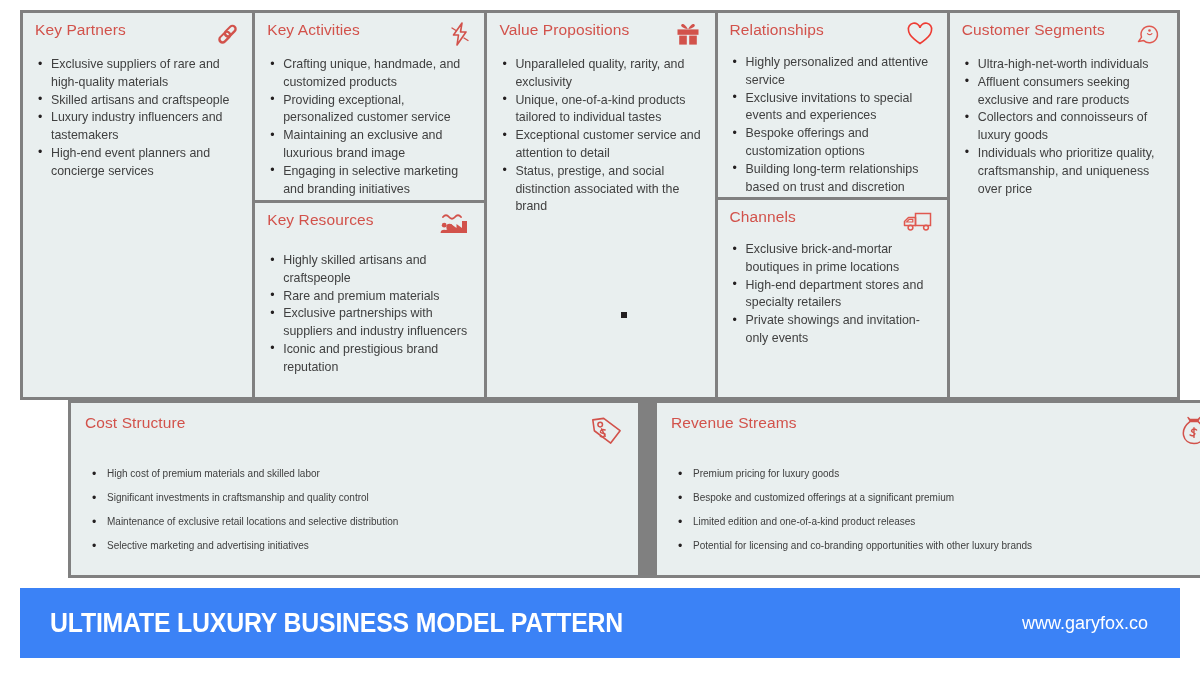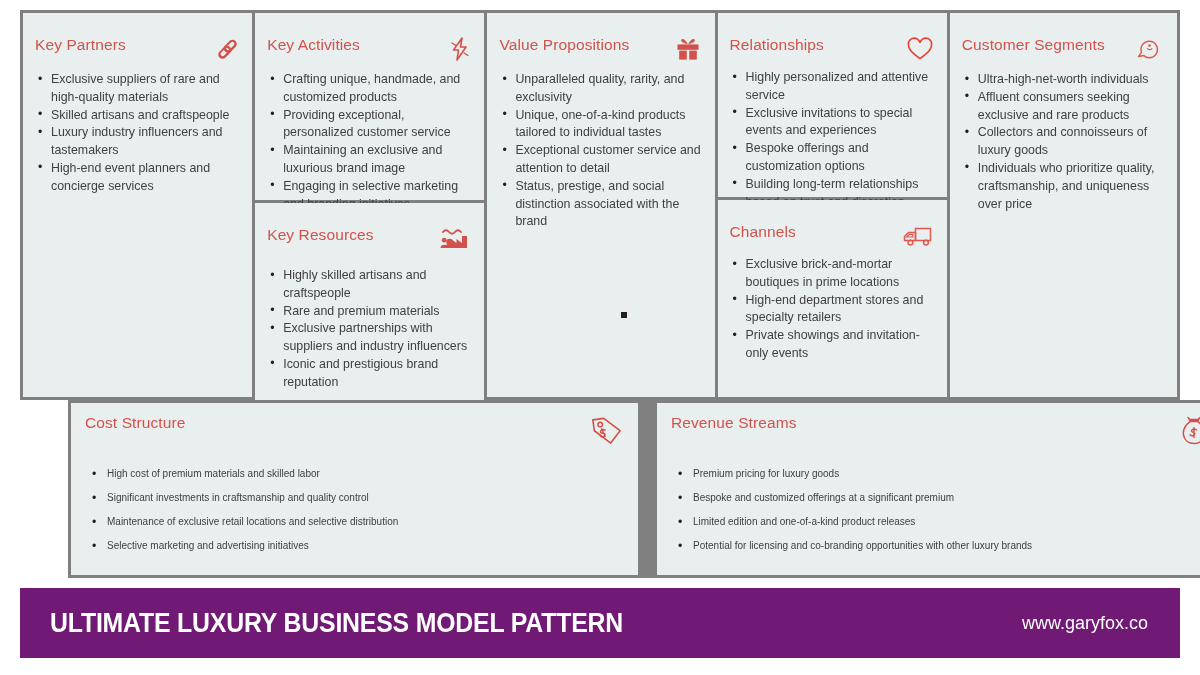--- a/index.html
+++ b/index.html
@@ -21,21 +21,21 @@
     width: 1160px; height: 390px;
     background: #808080;
     border: 3px solid #808080;
     display: flex;
     gap: 3px;
   }
   .col { display: flex; flex-direction: column; gap: 3px; }
   .panel {
     background: #e9efef;
     position: relative;
-    padding: 23px 12px 8px 12px;
+    padding: 8px 12px 8px 12px;
     overflow: visible;
   }
   .c1 { width: 231px; }
   .c2 { width: 231px; }
   .c3 { width: 229px; }
   .c4 { width: 231px; }
   .c5 { width: 229px; }
 
   .h-row { display: flex; align-items: flex-start; justify-content: space-between; }
   .ptitle {
@@ -85,21 +85,21 @@
     line-height: 24px;
   }
   .bottom ul.blist li::before { left: 7px; }
   .bottom .icon-slot { width: 40px; height: 34px; }
 
   
   .footer {
     position: absolute;
     left: 20px; top: 588px;
     width: 1160px; height: 70px;
-    background: #701a75;
+    background: #3b82f6;
     display: flex; align-items: center;
     justify-content: space-between;
     padding: 0 32px 0 30px;
   }
   .footer-title {
     color: #ffffff;
     font-size: 27px;
     font-weight: bold;
     letter-spacing: -0.2px;
     transform: scaleX(0.92);

